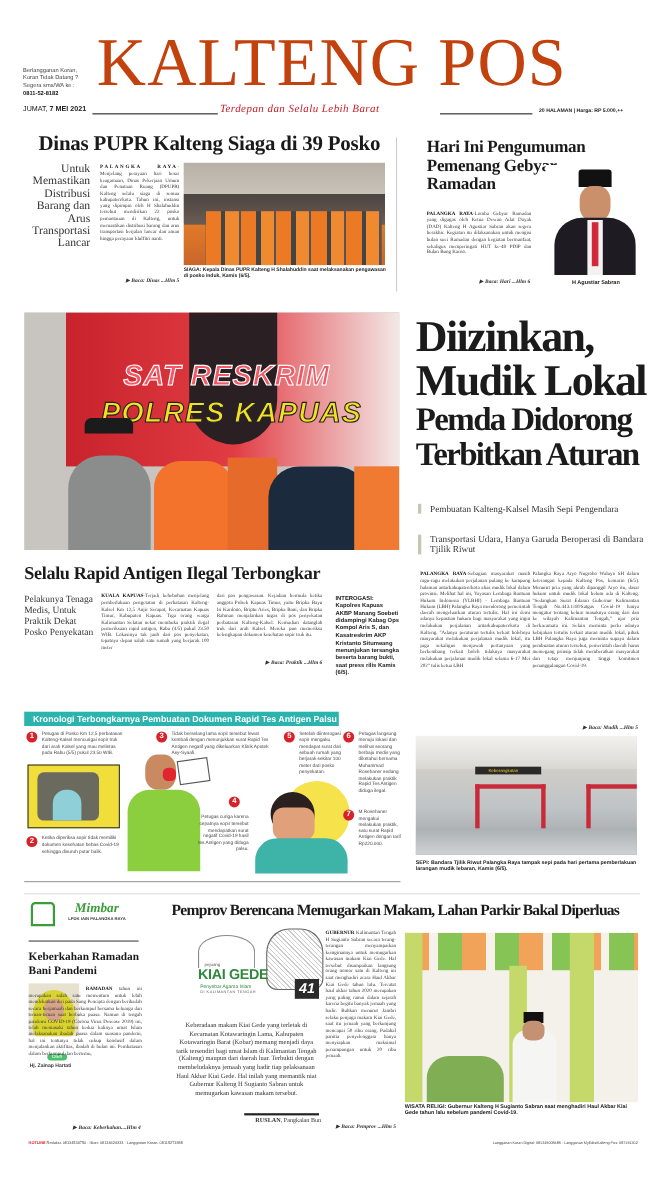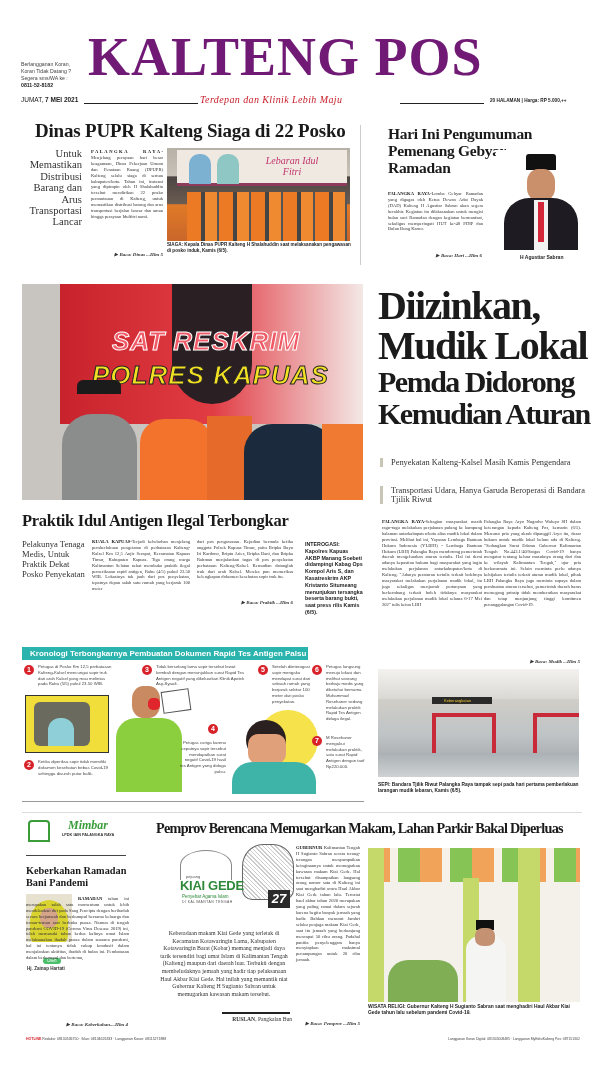--- a/index.html
+++ b/index.html
@@ -19,43 +19,38 @@
 </style>
 </head>
 <body>
 
 <div class="abs sans" style="left:21px;top:61px;font-size:5.2px;line-height:7px;color:#444">
   <div>Berlangganan Koran,</div>
   <div>Koran Tidak Datang ?</div>
   <div>Segera sms/WA ke :</div>
   <div style="font-weight:bold;color:#222">0811-52-8182</div>
 </div>
-<div class="abs serif" style="left:88px;top:22px;width:430px;font-size:54px;font-weight:bold;letter-spacing:1px;color:#701a75;line-height:70px;font-variant:small-caps">KALTENG POS</div>
+<div class="abs serif" style="left:88px;top:22px;width:430px;font-size:62px;font-weight:normal;letter-spacing:1px;color:#c2410c;line-height:70px;font-variant:small-caps">KALTENG POS</div>
 <div class="abs sans" style="left:21px;top:96px;font-size:6.5px;color:#222">
   <span>JUMAT,</span> <b>7 MEI 2021</b>
 </div>
 <div class="rule" style="left:84px;top:103px;width:114px;height:1px"></div>
-<div class="abs serif" style="left:200px;top:94px;font-size:10px;font-style:italic;color:#c8202b;letter-spacing:0.4px">Terdepan dan Klinik Lebih Maju</div>
+<div class="abs serif" style="left:200px;top:94px;font-size:10px;font-style:italic;color:#c8202b;letter-spacing:0.4px">Terdepan dan Selalu Lebih Barat</div>
 <div class="rule" style="left:400px;top:103px;width:84px;height:1px"></div>
 <div class="abs sans" style="left:490px;top:98px;font-size:4.7px;font-weight:bold;color:#222">
   <span>20 HALAMAN</span> | <span>Harga: RP 5.000,++</span>
 </div>
 
-<div class="abs serif" style="left:35px;top:120px;font-size:19px;font-weight:bold;color:#1a1a1a;white-space:nowrap;letter-spacing:-0.2px">Dinas PUPR Kalteng Siaga di 22 Posko</div>
+<div class="abs serif" style="left:35px;top:120px;font-size:19px;font-weight:bold;color:#1a1a1a;white-space:nowrap;letter-spacing:-0.2px">Dinas PUPR Kalteng Siaga di 39 Posko</div>
 <div class="abs serif" style="left:20px;top:148px;width:62px;font-size:10.6px;line-height:11.4px;text-align:right;color:#333">Untuk Memastikan Distribusi Barang dan Arus Transportasi Lancar</div>
 <div class="abs sub serif" style="left:91px;top:149px;width:72px">
   <b style="letter-spacing:1.5px">PALANGKA RAYA</b><span>-Menjelang perayaan hari besar keagamaan, Dinas Pekerjaan Umum dan Penataan Ruang (DPUPR) Kalteng selalu siaga di semua kabupaten/kota. Tahun ini, instansi yang dipimpin oleh H Shalahuddin tersebut mendirikan 22 posko pemantauan di Kalteng, untuk memastikan distribusi barang dan arus transportasi berjalan lancar dan aman hingga perayaan Idulfitri nanti.</span>
 </div>
 <div class="abs baca serif" style="left:91px;top:251px;width:72px">▶ <b>Baca: Dinas ...Hlm 5</b></div>
 <div class="photo" style="left:167px;top:148px;width:183px;height:93px;background:linear-gradient(#b7b0a6 0%,#c9c2b8 30%,#4c4542 31%,#6a5c52 60%,#e07a28 61%,#c9662a 100%)">
-  <div class="abs" style="left:10px;top:2px;width:170px;height:36px;background:#efe9e1;border-bottom:3px solid #8c3c5a">
-    <div class="abs serif" style="left:80px;top:5px;width:70px;font-size:10px;font-style:italic;color:#c2336d;text-align:center;line-height:11px">Lebaran Idul Fitri</div>
-    <div class="abs" style="left:12px;top:4px;width:22px;height:30px;background:#7db1d1;border-radius:10px 10px 0 0"></div>
-    <div class="abs" style="left:40px;top:4px;width:22px;height:30px;background:#8fc7c4;border-radius:10px 10px 0 0"></div>
-  </div>
   <div class="abs" style="left:20px;top:44px;width:160px;height:49px;background:repeating-linear-gradient(90deg,#ec7a25 0 14px,#444 14px 18px,#f08a30 18px 30px,#555 30px 32px)"></div>
 </div>
 <div class="abs cap" style="left:167px;top:242px;width:185px;font-size:4.6px">SIAGA: Kepala Dinas PUPR Kalteng H Shalahuddin saat melaksanakan pengawasan di posko induk, Kamis (6/5).</div>
 
 <div class="rule" style="left:360px;top:125px;width:1px;height:140px;background:#ccc"></div>
 
 <div class="abs serif" style="left:388px;top:125px;width:180px;font-size:15.5px;line-height:17px;font-weight:bold;color:#1a1a1a;letter-spacing:-0.3px">Hari Ini Pengumuman Pemenang Gebyar Ramadan</div>
 <div class="abs sub serif" style="left:388px;top:191px;width:95px">
   <b>PALANGKA RAYA</b><span>-Lomba Gebyar Ramadan yang digagas oleh Ketua Dewan Adat Dayak (DAD) Kalteng H Agustiar Sabran akan segera berakhir. Kegiatan itu dilaksanakan untuk mengisi bulan suci Ramadan dengan kegiatan bermanfaat, sekaligus memperingati HUT ke-48 PDIP dan Bulan Bung Karno.</span>
 </div>
@@ -79,40 +74,40 @@
   <div class="abs" style="left:118px;top:135px;width:72px;height:81px;background:#f3722c;border-radius:24px 24px 0 0"></div>
   <div class="abs" style="left:185px;top:132px;width:45px;height:84px;background:#e66b2a"></div>
   <div class="abs" style="left:222px;top:140px;width:90px;height:76px;background:#1c2a3e;border-radius:28px 28px 0 0"></div>
   <div class="abs" style="left:300px;top:140px;width:41px;height:76px;background:#f07a32"></div>
 </div>
 
 <div class="abs serif" style="left:378px;top:285px;width:220px;color:#1b1b1b;font-weight:bold;letter-spacing:-1.5px">
   <div style="font-size:40px;line-height:41px">Diizinkan,</div>
   <div style="font-size:40px;line-height:40px">Mudik Lokal</div>
   <div style="font-size:30px;line-height:32px">Pemda Didorong</div>
-  <div style="font-size:30px;line-height:32px">Kemudian Aturan</div>
-</div>
-<div class="abs serif" style="left:380px;top:458px;width:210px;border-left:3px solid #c9c5b4;padding-left:8px;font-size:8.4px;line-height:9.2px;color:#333">Penyekatan Kalteng-Kalsel Masih Kamis Pengendara</div>
+  <div style="font-size:30px;line-height:32px">Terbitkan Aturan</div>
+</div>
+<div class="abs serif" style="left:380px;top:458px;width:210px;border-left:3px solid #c9c5b4;padding-left:8px;font-size:8.4px;line-height:9.2px;color:#333">Pembuatan Kalteng-Kalsel Masih Sepi Pengendara</div>
 <div class="abs serif" style="left:380px;top:486px;width:210px;border-left:3px solid #c9c5b4;padding-left:8px;font-size:8.4px;line-height:9.2px;color:#333">Transportasi Udara, Hanya Garuda Beroperasi di Bandara Tjilik Riwut</div>
 <div class="abs sub serif" style="left:382px;top:519px;width:100px">
   <b>PALANGKA RAYA</b><span>-Sebagian masyarakat masih ragu-ragu melakukan perjalanan pulang ke kampung halaman antarkabupaten/kota alias mudik lokal dalam provinsi. Melihat hal ini, Yayasan Lembaga Bantuan Hukum Indonesia (YLBHI) - Lembaga Bantuan Hukum (LBH) Palangka Raya mendorong pemerintah daerah mengeluarkan aturan tertulis. Hal ini demi adanya kepastian hukum bagi masyarakat yang ingin melakukan perjalanan antarkabupaten/kota di Kalteng. "Adanya peraturan tertulis terkait bolehnya masyarakat melakukan perjalanan mudik lokal, itu juga sekaligus menjawab pertanyaan yang berkembang terkait boleh tidaknya masyarakat melakukan perjalanan mudik lokal selama 6-17 Mei 202" tulis ketua LBH</span>
 </div>
 <div class="abs sub serif" style="left:484px;top:519px;width:97px">Palangka Raya Aryo Nugroho Waluyo SH dalam keterangan kepada Kalteng Pos, kemarin (6/5). Menurut pria yang akrab dipanggil Aryo itu, dasar hukum untuk mudik lokal belum ada di Kalteng. "Sedangkan Surat Edaran Gubernur Kalimantan Tengah No.443.1/40/Satgas Covid-19 hanya mengatur tentang keluar masuknya orang dari dan ke wilayah Kalimantan Tengah," ujar pria berkacamata ini. Selain meminta perlu adanya kebijakan tertulis terkait aturan mudik lokal, pihak LBH Palangka Raya juga meminta supaya dalam pembuatan aturan tersebut, pemerintah daerah harus memegang prinsip tidak memberatkan masyarakat dan tetap menjunjung tinggi komitmen penanggulangan Covid-19.</div>
 <div class="abs baca serif" style="left:484px;top:658px;width:96px">▶ <b>Baca: Mudik ...Hlm 5</b></div>
 <div class="photo" style="left:378px;top:669px;width:201px;height:108px;background:linear-gradient(#e9e8e4 0%,#cfcdc7 30%,#bfc4c6 60%,#9d9ea0 100%)">
   <div class="abs" style="left:0;top:0;width:201px;height:30px;background:linear-gradient(#f3f2ee,#d9d8d3)"></div>
   <div class="abs" style="left:54px;top:28px;width:60px;height:7px;background:#2a2a28"></div>
   <div class="abs sans" style="left:66px;top:28px;font-size:4px;color:#f0c830;line-height:7px">Keberangkatan</div>
   <div class="abs" style="left:54px;top:44px;width:64px;height:42px;border:4px solid #c82a3a;border-bottom:none"></div>
   <div class="abs" style="left:155px;top:44px;width:46px;height:42px;border:4px solid #c82a3a;border-bottom:none;border-right:none"></div>
   <div class="abs" style="left:0;top:84px;width:201px;height:24px;background:linear-gradient(#aab0b4,#cfd2d3)"></div>
 </div>
 <div class="abs cap" style="left:378px;top:782px;width:205px;font-size:4.8px">SEPI: Bandara Tjilik Riwut Palangka Raya tampak sepi pada hari pertama pemberlakuan larangan mudik lebaran, Kamis (6/5).</div>
 
-<div class="abs serif" style="left:22px;top:511px;font-size:16.5px;font-weight:bold;color:#1a1a1a;white-space:nowrap;letter-spacing:-0.3px">Praktik Idul Antigen Ilegal Terbongkar</div>
+<div class="abs serif" style="left:22px;top:511px;font-size:16.5px;font-weight:bold;color:#1a1a1a;white-space:nowrap;letter-spacing:-0.3px">Selalu Rapid Antigen Ilegal Terbongkar</div>
 <div class="abs serif" style="left:22px;top:539px;width:68px;font-size:8.6px;line-height:10px;color:#333">Pelakunya Tenaga Medis, Untuk Praktik Dekat Posko Penyekatan</div>
 <div class="abs sub serif" style="left:92px;top:539px;width:98px">
   <b>KUALA KAPUAS</b><span>-Terjadi kehebohan menjelang pemberlakuan pengetatan di perbatasan Kalteng-Kalsel Km 12,5 Anjir Serapat, Kecamatan Kapuas Timur, Kabupaten Kapuas. Tiga orang warga Kalimantan Selatan nekat membuka praktik ilegal pemeriksaan rapid antigen, Rabu (4/5) pukul 23.50 WIB. Lokasinya tak jauh dari pos penyekatan, tepatnya depan salah satu rumah yang berjarak 100 meter</span>
 </div>
 <div class="abs sub serif" style="left:197px;top:539px;width:96px">dari pos pengawasan. Kejadian bermula ketika anggota Polsek Kapuas Timur, yaitu Bripka Bayu Iri Kardono, Briptu Aries, Bripka Bani, dan Bripka Rahman menjalankan tugas di pos penyekatan perbatasan Kalteng-Kalsel. Kemudian datanglah truk dari arah Kalsel. Mereka pun memeriksa kelengkapan dokumen kesehatan sopir truk itu.</div>
 <div class="abs baca serif" style="left:197px;top:599px;width:96px">▶ <b>Baca: Praktik ...Hlm 6</b></div>
 <div class="abs cap" style="left:305px;top:541px;width:58px;font-size:5.3px;line-height:6.8px">INTEROGASI: Kapolres Kapuas AKBP Manang Soebeti didampingi Kabag Ops Kompol Aris S, dan Kasatreskrim AKP Kristanto Situmeang menunjukan tersangka beserta barang bukti, saat press rilis Kamis (6/5).</div>
 
 <div class="abs sans" style="left:22px;top:647px;width:286px;height:13px;background:#2bb3ad;color:#fff;font-size:8px;font-weight:bold;line-height:13px;padding-left:8px;white-space:nowrap">Kronologi Terbongkarnya Pembuatan Dokumen Rapid Tes Antigen Palsu</div>
 <div class="abs" style="left:22px;top:662px;width:342px;height:140px">
@@ -168,21 +163,21 @@
 <div class="abs baca serif" style="left:40px;top:1021px;width:88px">▶ <b>Baca: Keberkahan....Hlm 4</b></div>
 
 <div class="abs serif" style="left:156px;top:820px;width:430px;font-size:14.2px;font-weight:bold;color:#1a1a1a;white-space:nowrap;letter-spacing:-0.7px">Pemprov Berencana Memugarkan Makam, Lahan Parkir Bakal Diperluas</div>
 <div class="abs" style="left:172px;top:842px;width:126px;height:72px">
   <div class="abs" style="left:8px;top:8px;width:52px;height:30px;border:1px solid #888;border-bottom:none;border-radius:50% 50% 0 0"></div>
   <div class="abs" style="left:70px;top:2px;width:52px;height:56px;background:repeating-linear-gradient(45deg,#ccc 0 1px,#fff 1px 3px);border-radius:40% 40% 10px 10px;border:1px solid #666"></div>
   <div class="abs sans" style="left:14px;top:32px;font-size:4px;color:#555">pejuang</div>
   <div class="abs sans" style="left:8px;top:36px;font-size:13px;font-weight:bold;color:#2e8a3a;letter-spacing:-0.3px">KIAI GEDE</div>
   <div class="abs sans" style="left:10px;top:52px;font-size:4.5px;color:#2e8a3a">Penyebar Agama Islam</div>
   <div class="abs sans" style="left:10px;top:58px;font-size:3.4px;color:#555;letter-spacing:0.5px">DI KALIMANTAN TENGAH</div>
-  <div class="abs sans" style="left:96px;top:48px;width:22px;height:18px;background:#2a2a2a;color:#fff;font-size:13px;font-style:italic;font-weight:bold;text-align:center;line-height:18px">27</div>
+  <div class="abs sans" style="left:96px;top:48px;width:22px;height:18px;background:#2a2a2a;color:#fff;font-size:13px;font-style:italic;font-weight:bold;text-align:center;line-height:18px">41</div>
 </div>
 <div class="abs serif" style="left:158px;top:930px;width:132px;font-size:5.9px;line-height:7.6px;text-align:center;color:#333">Keberadaan makam Kiai Gede yang terletak di Kecamatan Kotawaringin Lama, Kabupaten Kotawaringin Barat (Kobar) memang menjadi daya tarik tersendiri bagi umat Islam di Kalimantan Tengah (Kalteng) maupun dari daerah luar. Terbukti dengan membeludaknya jemaah yang hadir tiap pelaksanaan Haul Akbar Kiai Gede. Hal inilah yang memantik niat Gubernur Kalteng H Sugianto Sabran untuk memugarkan kawasan makam tersebut.</div>
 <div class="abs" style="left:222px;top:1012px;width:68px;height:1.5px;background:#222"></div>
 <div class="abs serif" style="left:220px;top:1016px;width:72px;font-size:5.6px;text-align:right;color:#333">
   <b>RUSLAN</b><span>, Pangkalan Bun</span>
 </div>
 <div class="abs sub serif" style="left:296px;top:845px;width:64px">
   <b>GUBERNUR</b><span> Kalimantan Tengah H Sugianto Sabran secara terang-terangan menyampaikan keinginannya untuk memugarkan kawasan makam Kiai Gede. Hal tersebut disampaikan langsung orang nomor satu di Kalteng ini saat menghadiri acara Haul Akbar Kiai Gede tahun lalu. Tercatat haul akbar tahun 2020 merupakan yang paling ramai dalam sejarah karena begitu banyak jemaah yang hadir. Bahkan menurut Jambri selaku penjaga makam Kiai Gede, saat itu jemaah yang berkunjung mencapai 50 ribu orang. Padahal panitia penyelenggara hanya menyiapkan maksimal penampungan untuk 20 ribu jemaah.</span>
 </div>
 <div class="abs baca serif" style="left:296px;top:1020px;width:64px">▶ <b>Baca: Pemprov ...Hlm 5</b></div>

